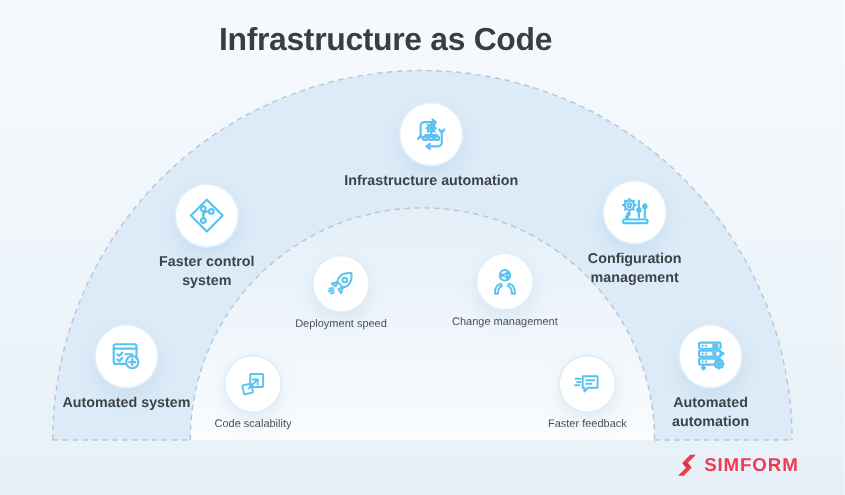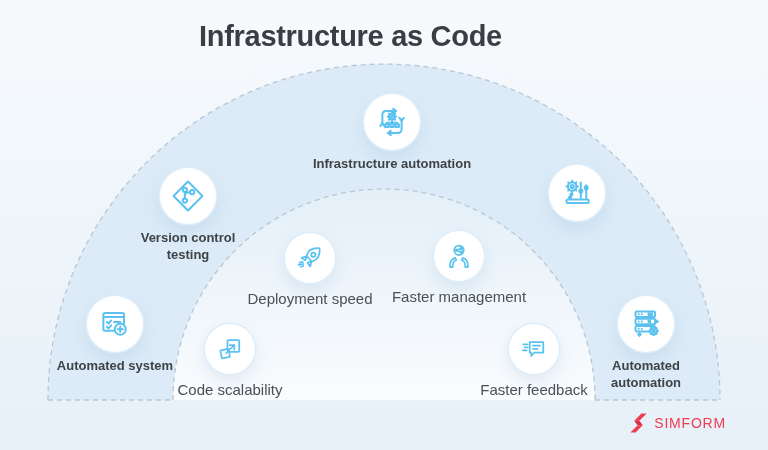--- a/index.html
+++ b/index.html
@@ -19,27 +19,27 @@
   .item{position:absolute;display:flex;flex-direction:column;align-items:center;}
   .circle{
     background:#ffffff;border-radius:50%;
     display:flex;align-items:center;justify-content:center;
     box-shadow:0 0 0 1.5px #ddeefa, 0 8px 18px rgba(120,165,205,0.20);
   }
   .c56{width:56px;height:56px;}
   .c50{width:50px;height:50px;}
   .label{text-align:center;line-height:1.28;}
   .outer-label{margin-top:6px;font-size:13px;font-weight:bold;color:#3e4347;text-align:center;}
-  .inner-label{margin-top:6px;font-size:15px;font-weight:normal;color:#4a5055;}
+  .inner-label{margin-top:6px;font-size:10px;font-weight:normal;color:#4a5055;}
   .nowrap{white-space:nowrap;}
   .logo{
     position:absolute;right:42px;bottom:16px;
     display:flex;align-items:center;gap:4px;
   }
-  .logo-text{font-size:14px;font-weight:normal;color:#ee3b52;letter-spacing:0.8px;}
+  .logo-text{font-size:17px;font-weight:bold;color:#ee3b52;letter-spacing:0.8px;}
   .icn{display:block;}
 </style>
 </head>
 <body>
 
 <div class="stage">
 
   <svg class="bg-svg" width="768" height="450" viewBox="0 0 768 450">
     <defs>
       <linearGradient id="innerG" x1="0" y1="189" x2="0" y2="400" gradientUnits="userSpaceOnUse">
@@ -81,38 +81,39 @@
     <div class="circle c56">
       <svg class="icn" width="34" height="34" viewBox="0 0 24 24" fill="none" stroke="#5bc2ef" stroke-width="1.4" stroke-linecap="round" stroke-linejoin="round">
         <path d="M12 1.8 L22.2 12 L12 22.2 L1.8 12 Z"></path>
         <circle cx="9.8" cy="7.6" r="1.5"></circle>
         <circle cx="14.9" cy="9.3" r="1.5"></circle>
         <circle cx="9.8" cy="15.2" r="1.5"></circle>
         <path d="M9.8 9.1 V13.7"></path>
         <path d="M9.8 11.6 C9.8 10 11.1 9.3 13.4 9.3"></path>
       </svg>
     </div>
-    <div class="label outer-label">Version control testing</div>
+    <div class="label outer-label">Faster control system</div>
   </div>
 
   <div class="item" style="left:517px;top:165px;width:120px;">
     <div class="circle c56">
       <svg class="icn" width="34" height="34" viewBox="0 0 24 24" fill="none" stroke="#5bc2ef" stroke-width="1.4" stroke-linecap="round" stroke-linejoin="round">
         <circle cx="8.6" cy="7.4" r="3"></circle>
         <circle cx="8.6" cy="7.4" r="1.1"></circle>
         <path d="M8.6 3.3 V4.4 M8.6 10.4 V11.5 M4.5 7.4 H5.6 M11.6 7.4 H12.7 M5.7 4.5 L6.5 5.3 M11.5 4.5 L10.7 5.3 M5.7 10.3 L6.5 9.5 M11.5 10.3 L10.7 9.5"></path>
         <circle cx="8.1" cy="13.1" r="0.75"></circle>
         <circle cx="7.1" cy="15.2" r="0.75"></circle>
         <path d="M14.7 4.6 V15.4"></path>
         <circle cx="14.7" cy="10.6" r="1.1"></circle>
         <path d="M18.5 6.6 V15.4"></path>
         <circle cx="18.5" cy="8.3" r="1.1"></circle>
         <rect x="4.6" y="16.6" width="15.6" height="2.4" rx="0.6"></rect>
       </svg>
     </div>
+    <div class="label outer-label">Configuration management</div>
   </div>
 
   <div class="item" style="left:55px;top:296px;width:120px;">
     <div class="circle c56">
       <svg class="icn" width="34" height="34" viewBox="0 0 24 24" fill="none" stroke="#5bc2ef" stroke-width="1.4" stroke-linecap="round" stroke-linejoin="round">
         <rect x="3.8" y="4.2" width="14.6" height="12.6" rx="1.2"></rect>
         <path d="M3.8 7 H18.4"></path>
         <path d="M6.2 10.6 L7.4 11.7 L9.3 9.5"></path>
         <path d="M11.3 10.6 H15.8"></path>
         <path d="M6.2 14 L7.4 15.1 L9.3 12.9"></path>
@@ -160,21 +161,21 @@
       <svg class="icn" width="30" height="30" viewBox="0 0 24 24" fill="none" stroke="#5bc2ef" stroke-width="1.4" stroke-linecap="round" stroke-linejoin="round">
         <circle cx="12" cy="7.4" r="3.8"></circle>
         <circle cx="10" cy="7.4" r="0.75"></circle>
         <circle cx="13.9" cy="5.9" r="0.75"></circle>
         <circle cx="13.9" cy="8.9" r="0.75"></circle>
         <path d="M10.7 7.1 L13.2 6.2 M10.7 7.7 L13.2 8.6"></path>
         <path d="M4.8 20.8 C4.6 16.8 5.7 14.4 8.9 13.5 L9.9 15.2 C7.4 16 6.9 17.6 7 20.8 Z"></path>
         <path d="M19.2 20.8 C19.4 16.8 18.3 14.4 15.1 13.5 L14.1 15.2 C16.6 16 17.1 17.6 17 20.8 Z"></path>
       </svg>
     </div>
-    <div class="label inner-label nowrap">Faster management</div>
+    <div class="label inner-label nowrap">Change management</div>
   </div>
 
   <div class="item" style="left:160px;top:324px;width:140px;">
     <div class="circle c50">
       <svg class="icn" width="30" height="30" viewBox="0 0 24 24" fill="none" stroke="#5bc2ef" stroke-width="1.4" stroke-linecap="round" stroke-linejoin="round">
         <rect x="10" y="4.8" width="9.4" height="9.4" rx="0.8"></rect>
         <rect x="4.8" y="12.4" width="6.6" height="6.6" rx="0.6" transform="rotate(-12 8.1 15.7)"></rect>
         <path d="M8.8 15.4 L15.4 8.8"></path>
         <path d="M11.8 8.8 H15.4 V12.4"></path>
       </svg>

